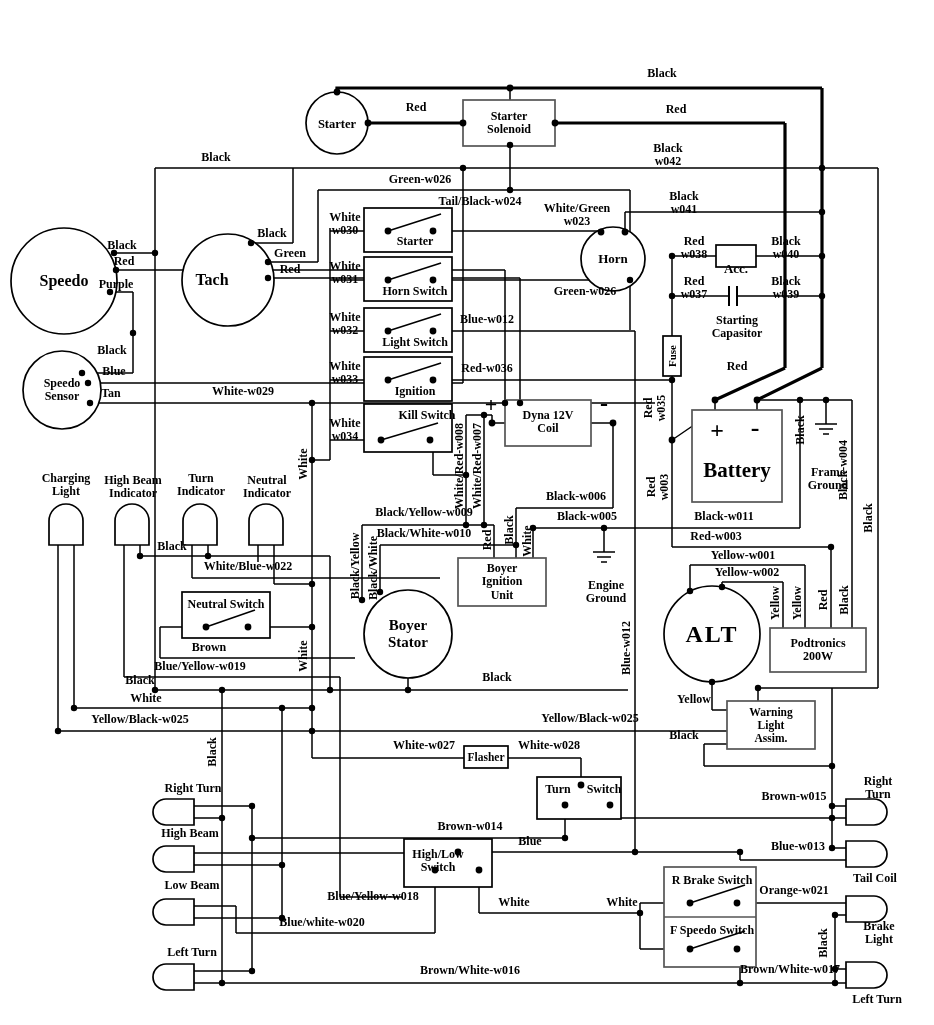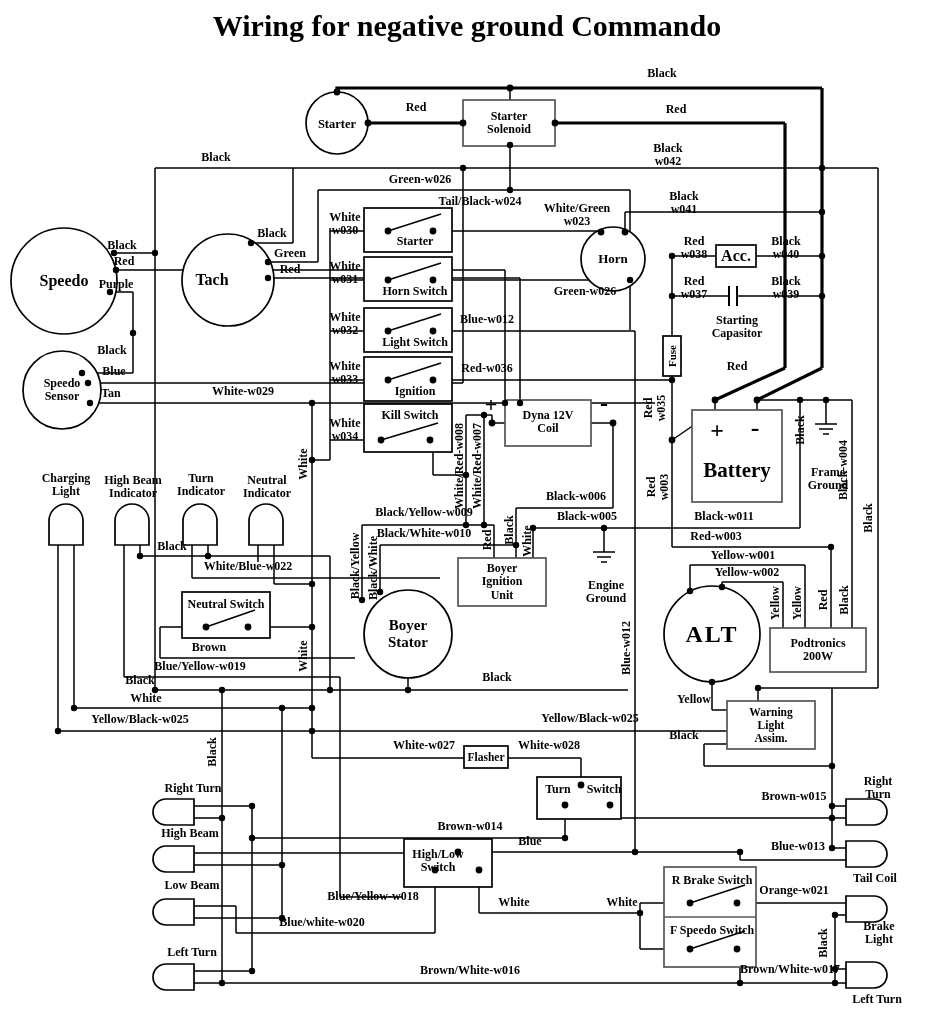--- a/index.html
+++ b/index.html
@@ -11,21 +11,20 @@
   .l{position:absolute;font:bold 12px "Liberation Serif",serif;color:#000;
      transform:translate(-50%,-50%);white-space:pre-line;text-align:center;line-height:1.12}
   .v{position:absolute;font:bold 12px "Liberation Serif",serif;color:#000;
      transform:translate(-50%,-50%) rotate(-90deg);white-space:nowrap}
   .c{font-weight:bold}
 </style>
 </head>
 <body>
 
 <div class="stage">
-  <div class="title">Wiring for negative ground Commando</div>
 
   <svg width="934" height="1025" viewBox="0 0 934 1025">
 
     <g stroke="#000" stroke-width="1.5" fill="none">
       <path d="M510,88 V100"></path>
       <path d="M510,145 V190 M318,190 H630 M318,190 V262 M268,262 H318 M630,190 V330"></path>
       <path d="M155,168 H878 M878,168 V688 M758,688 H878 M832,688 V848"></path>
       <path d="M155,168 V690"></path>
       <path d="M114,253 H155 M116,270 H505 M505,270 V403 M110,292 H133 M133,292 V373 M82,373 H133"></path>
       <path d="M251,243 H293 M293,168 V243 M268,278 H520 M520,278 V403"></path>
@@ -243,32 +242,32 @@
   </svg>
 
   <span class="l c" style="left:337px;top:124px;font-size:12.5px">Starter</span>
   <span class="l c" style="left:509px;top:123px">Starter
 Solenoid</span>
   <span class="l c" style="left:64px;top:281px;font-size:16px">Speedo</span>
   <span class="l c" style="left:212px;top:280px;font-size:16px">Tach</span>
   <span class="l c" style="left:62px;top:390px">Speedo
 Sensor</span>
   <span class="l c" style="left:613px;top:259px;font-size:13px">Horn</span>
-  <span class="l c" style="left:736px;top:256px;font-size:16px">Acc.</span>
+  <span class="l c" style="left:736px;top:269px;font-size:13px">Acc.</span>
   <span class="v c" style="left:672px;top:356px;font-size:11px">Fuse</span>
   <span class="l c" style="left:737px;top:471px;font-size:21px">Battery</span>
   <span class="l c" style="left:717px;top:430px;font-size:24px">+</span>
   <span class="l c" style="left:755px;top:428px;font-size:26px">-</span>
   <span class="l c" style="left:828px;top:479px">Frame
 Ground</span>
   <span class="l c" style="left:415px;top:242px">Starter</span>
   <span class="l c" style="left:415px;top:292px">Horn Switch</span>
   <span class="l c" style="left:415px;top:343px">Light Switch</span>
   <span class="l c" style="left:415px;top:392px">Ignition</span>
-  <span class="l c" style="left:410px;top:416px">Kill Switch</span>
+  <span class="l c" style="left:427px;top:416px">Kill Switch</span>
   <span class="l c" style="left:548px;top:422px">Dyna 12V
 Coil</span>
   <span class="l c" style="left:491px;top:405px;font-size:22px">+</span>
   <span class="l c" style="left:604px;top:403px;font-size:24px">-</span>
   <span class="l c" style="left:737px;top:327px">Starting
 Capasitor</span>
   <span class="l c" style="left:502px;top:582px">Boyer
 Ignition
 Unit</span>
   <span class="l c" style="left:606px;top:592px">Engine

